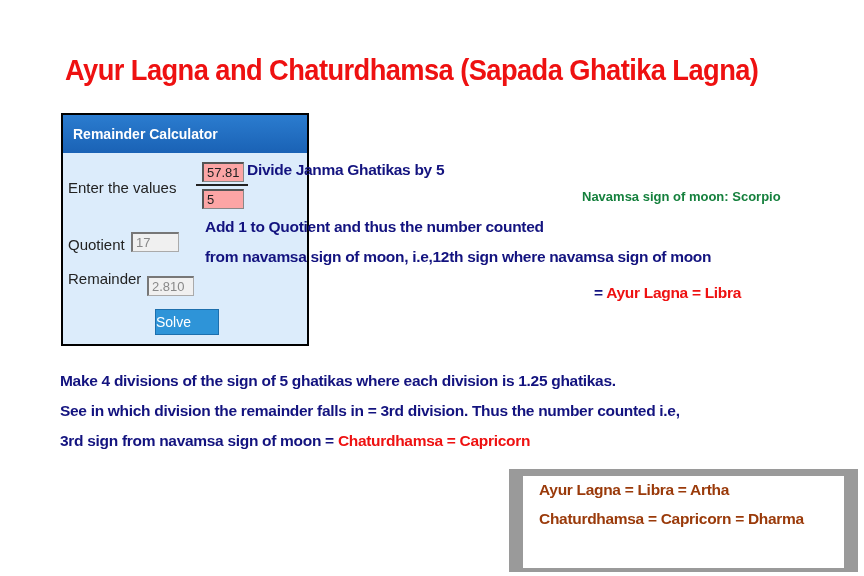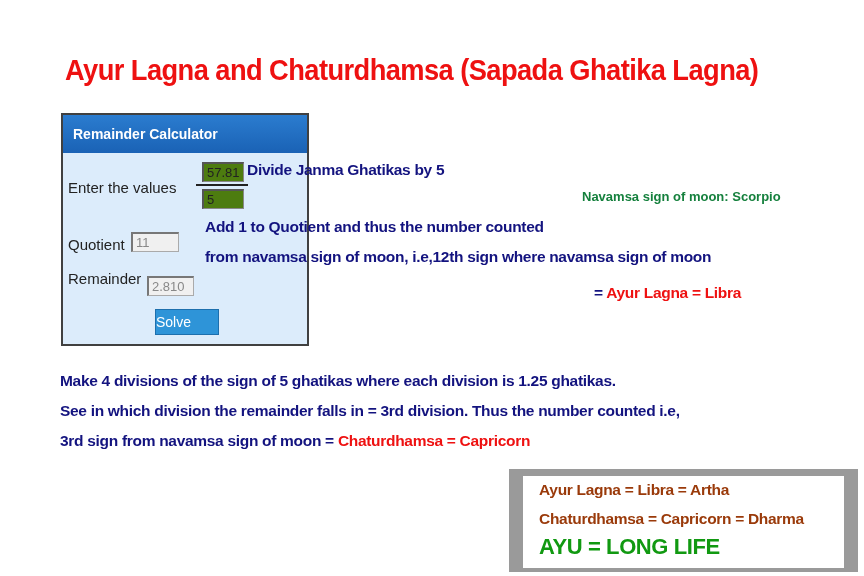--- a/index.html
+++ b/index.html
@@ -1,22 +1,22 @@
 <!DOCTYPE html>
 <html><head>
 <meta charset="utf-8">
 <style>
   html,body{margin:0;padding:0;}
   body{width:864px;height:576px;background:#ffffff;position:relative;overflow:hidden;font-family:"Liberation Sans",sans-serif;}
   .abs{position:absolute;white-space:nowrap;}
   .title{left:65px;top:54px;font-size:29px;font-weight:bold;color:#ee1111;letter-spacing:-0.6px;transform:scaleX(0.94);transform-origin:left top;}
-  .calc{left:61px;top:113px;width:248px;height:233px;background:#dcecfb;border:2px solid #404040;box-sizing:border-box;}
+  .calc{left:61px;top:113px;width:248px;height:233px;background:#dcecfb;border:2px solid #000000;box-sizing:border-box;}
   .calc-header{position:absolute;left:0;top:0;width:244px;height:38px;background:linear-gradient(#2b7ccf,#1a62b5);color:#fff;font-size:14px;font-weight:bold;line-height:38px;padding-left:10px;box-sizing:border-box;}
   .lbl{font-size:15px;color:#222;}
-  .inp{position:absolute;height:20px;border:1px solid #888;border-top:2px solid #555;border-left:2px solid #555;background:#4d7c0f;font-size:13px;line-height:18px;padding-left:3px;box-sizing:border-box;color:#222;}
+  .inp{position:absolute;height:20px;border:1px solid #888;border-top:2px solid #555;border-left:2px solid #555;background:#fca5a5;font-size:13px;line-height:18px;padding-left:3px;box-sizing:border-box;color:#222;}
   .inp.ro{background:#f0f0f0;color:#888;border-color:#aaa;border-top-color:#777;border-left-color:#777;}
   .divline{position:absolute;height:2px;background:#222;}
   .solve{position:absolute;left:92px;top:194px;width:64px;height:26px;background:#2e94d8;border:1px solid #1d6fad;color:#fff;font-size:14px;text-align:left;line-height:25px;box-sizing:border-box;}
   .navy{color:#13137f;font-weight:bold;font-size:15.5px;letter-spacing:-0.3px;}
   .red{color:#ee1111;}
   .purple{color:#15803d;font-weight:bold;font-size:13px;}
   .summary{left:509px;top:469px;width:349px;height:103px;background:#9a9a9a;}
   .summary-inner{position:absolute;left:14px;top:7px;width:321px;height:92px;background:#fff;}
   .brown{color:#9a3a0a;font-weight:bold;font-size:15.5px;letter-spacing:-0.3px;}
   .green{color:#119911;font-weight:bold;font-size:22px;letter-spacing:-0.4px;}
@@ -26,21 +26,21 @@
 
 <div class="abs title">Ayur Lagna and Chaturdhamsa (Sapada Ghatika Lagna)</div>
 
 <div class="abs calc">
   <div class="calc-header">Remainder Calculator</div>
   <div class="abs lbl" style="left:5px;top:64px;">Enter the values</div>
   <div class="inp" style="left:139px;top:47px;width:42px;">57.81</div>
   <div class="divline" style="left:133px;top:69px;width:52px;"></div>
   <div class="inp" style="left:139px;top:74px;width:42px;">5</div>
   <div class="abs lbl" style="left:5px;top:121px;">Quotient</div>
-  <div class="inp ro" style="left:68px;top:117px;width:48px;">11</div>
+  <div class="inp ro" style="left:68px;top:117px;width:48px;">17</div>
   <div class="abs lbl" style="left:5px;top:155px;">Remainder</div>
   <div class="inp ro" style="left:84px;top:161px;width:47px;">2.810</div>
   <div class="solve">Solve</div>
 </div>
 
 <div class="abs navy" style="left:247px;top:161px;">Divide Janma Ghatikas by 5</div>
 <div class="abs purple" style="left:582px;top:189px;">Navamsa sign of moon: Scorpio</div>
 <div class="abs navy" style="left:205px;top:218px;">Add 1 to Quotient and thus the number counted</div>
 <div class="abs navy" style="left:205px;top:248px;">from navamsa sign of moon, i.e,12th sign where navamsa sign of moon</div>
 <div class="abs navy" style="left:594px;top:284px;">
@@ -50,15 +50,14 @@
 <div class="abs navy" style="left:60px;top:372px;">Make 4 divisions of the sign of 5 ghatikas where each division is 1.25 ghatikas.</div>
 <div class="abs navy" style="left:60px;top:402px;">See in which division the remainder falls in = 3rd division. Thus the number counted i.e,</div>
 <div class="abs navy" style="left:60px;top:432px;">
   <span>3rd sign from navamsa sign of moon = </span><span class="red">Chaturdhamsa = Capricorn</span>
 </div>
 
 <div class="abs summary">
   <div class="summary-inner">
     <div class="abs brown" style="left:16px;top:34px;">Chaturdhamsa = Capricorn = Dharma</div>
     <div class="abs brown" style="left:16px;top:5px;">Ayur Lagna = Libra = Artha</div>
-    <div class="abs green" style="left:16px;top:58px;">AYU = LONG LIFE</div>
   </div>
 </div>
 
 </body></html>

